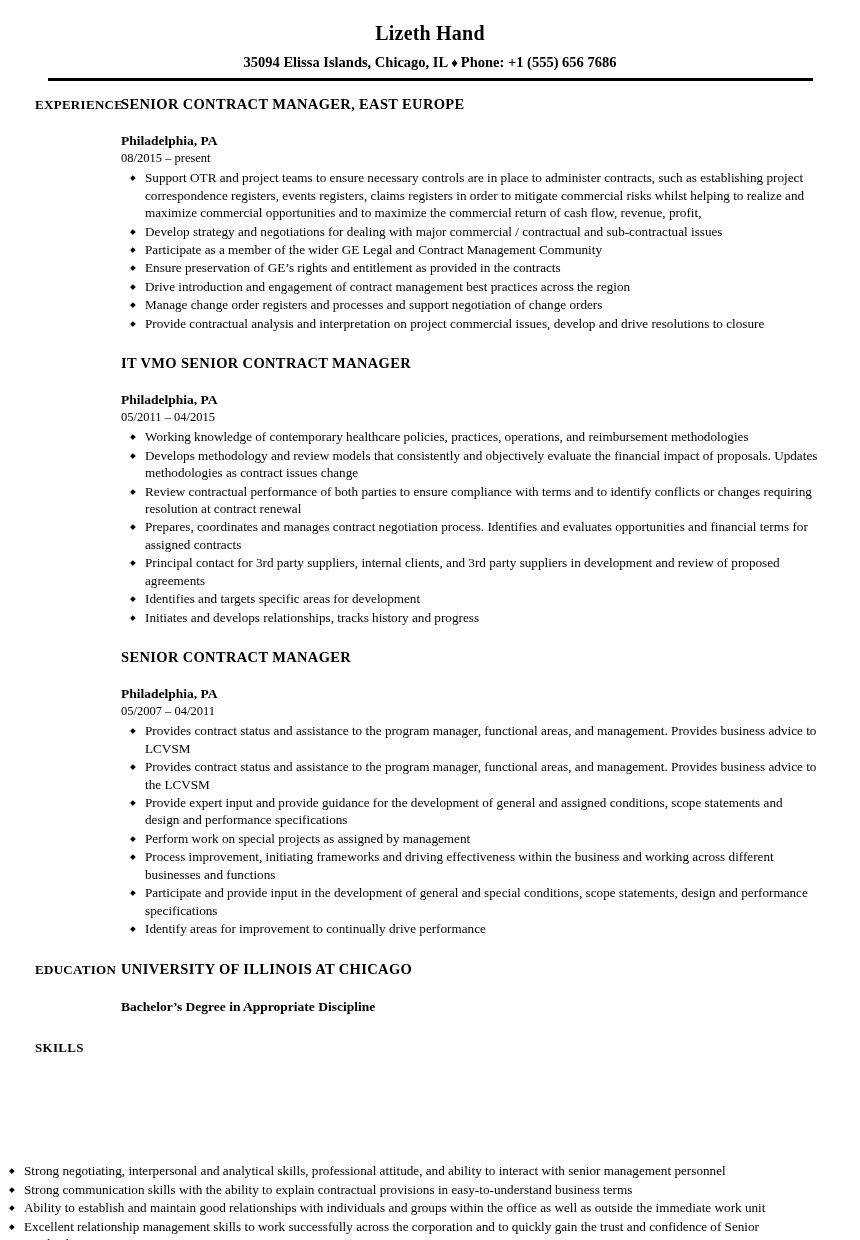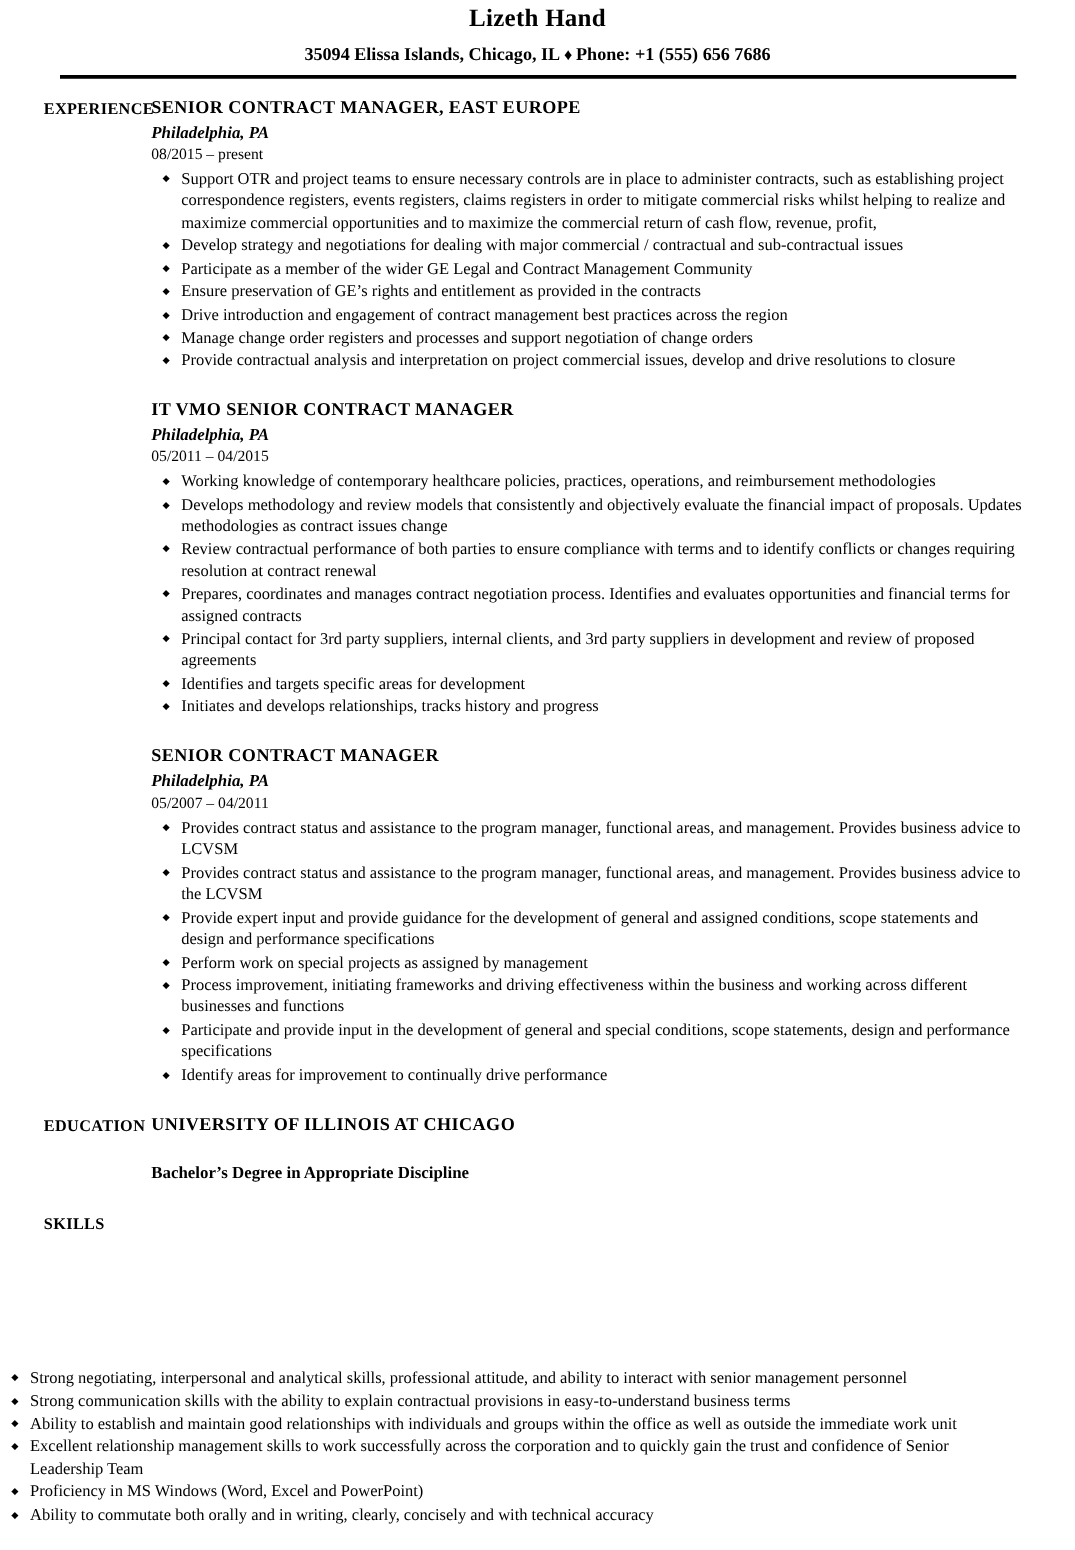--- a/index.html
+++ b/index.html
@@ -18,21 +18,21 @@
   .page {
     position: relative;
     width: 860px;
     height: 1240px;
     box-sizing: border-box;
     padding: 0;
   }
 
   
   .header {
-    padding-top: 4px;
+    padding-top: 22px;
     text-align: center;
   }
   .cand-name {
     font-size: 20px;
     font-weight: bold;
     letter-spacing: 0.2px;
     line-height: 1.15;
   }
   .cand-contact {
     font-size: 14.5px;
@@ -85,22 +85,21 @@
   .job-title {
     font-size: 14.5px;
     font-weight: bold;
     letter-spacing: 0.35px;
     line-height: 1.3;
   }
   .job-location {
     font-size: 13.5px;
     font-weight: bold;
     line-height: 1.35;
-    margin-top: 1px;
-    font-style: italic;
+    margin-top: 18px;
   }
   .job-dates {
     font-size: 12.5px;
     line-height: 1.3;
     margin-top: 0px;
   }
 
   
   ul.bullets {
     list-style: none;

